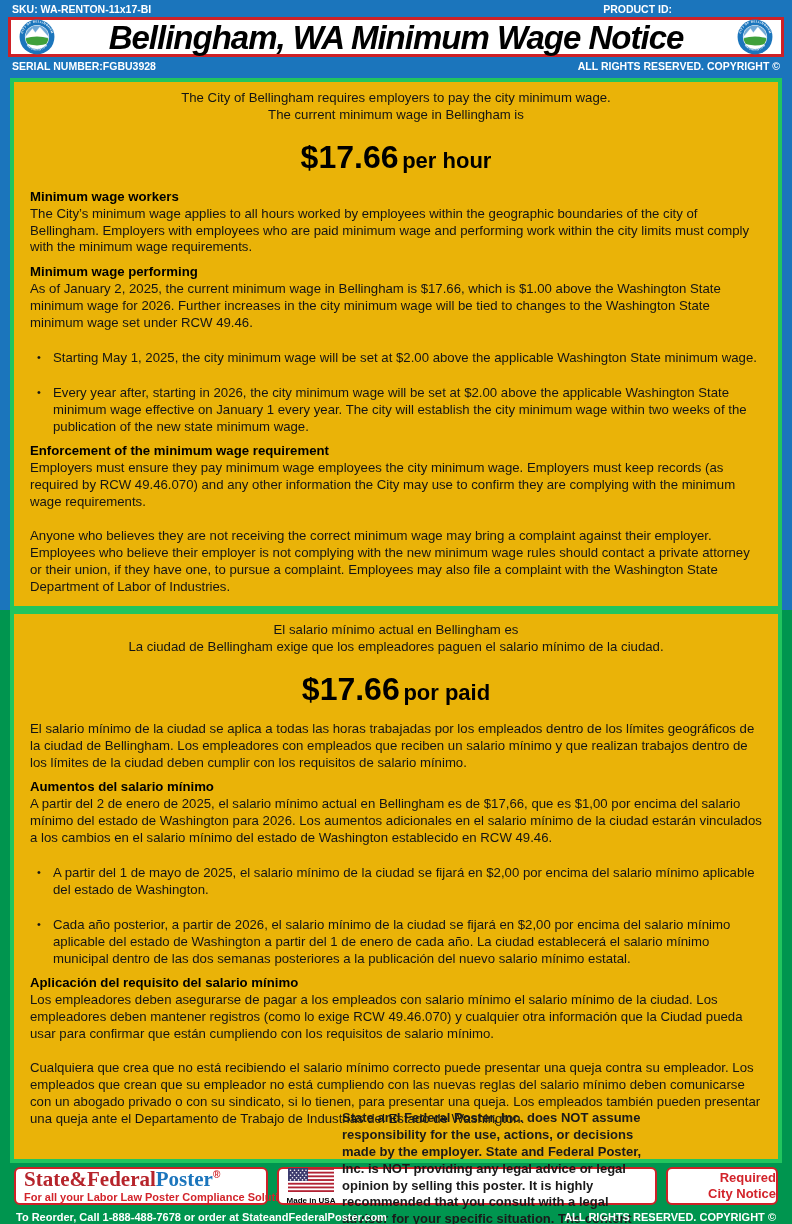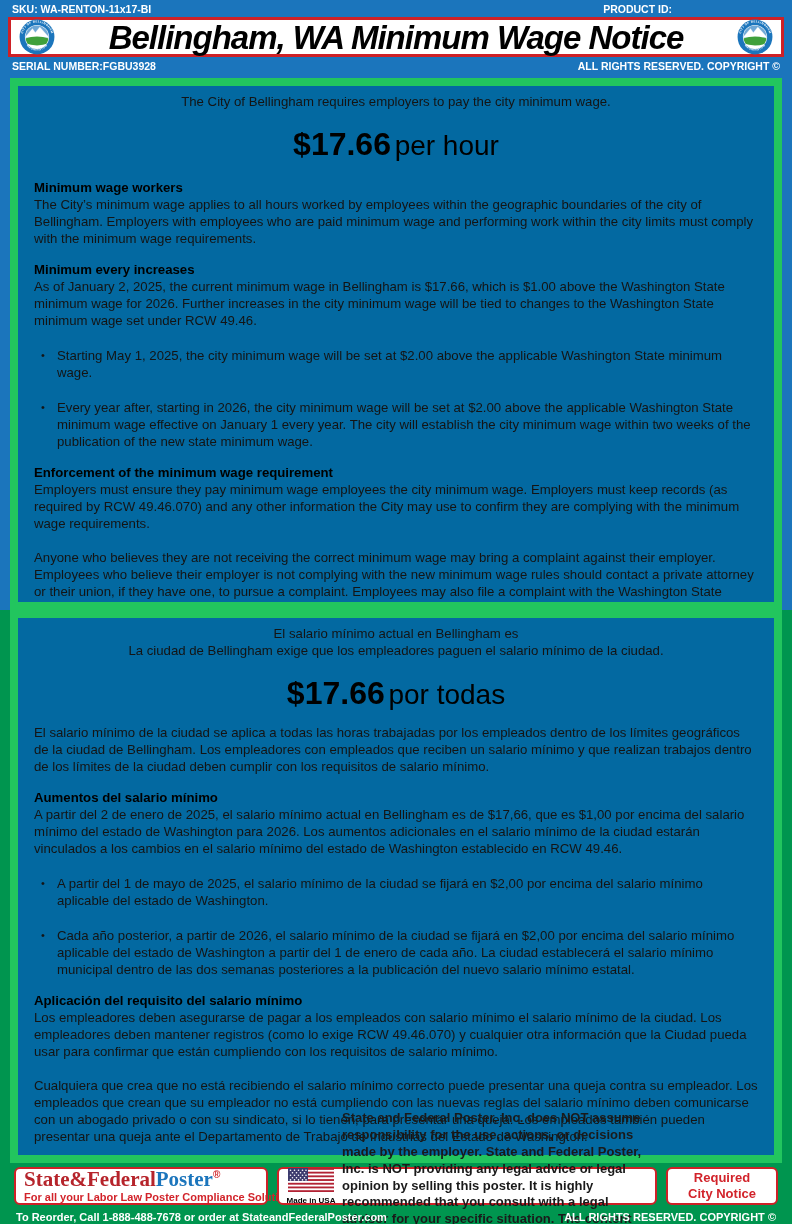--- a/index.html
+++ b/index.html
@@ -13,48 +13,48 @@
        color:#fff;font-weight:bold;font-size:10.5px;height:17px;padding:0 12px;flex:0 0 auto;}
   .bar .right-off{margin-right:108px;}
   .banner{flex:0 0 auto;margin:0 8px;height:40px;background:#fff;border:3px solid #CE2127;
           box-sizing:border-box;display:flex;align-items:center;justify-content:space-between;padding:0 8px;}
   .poster-title{flex:1;text-align:center;font-size:33px;line-height:1;font-weight:bold;
                 font-style:italic;color:#000;letter-spacing:-1px;white-space:nowrap;}
   .seal{width:36px;height:36px;flex:0 0 auto;}
   
   .upper-pad{flex:0 0 auto;padding:4px 10px 0;background:#1B75BC;}
   .lower-wrap{flex:1;background:#00954F;padding:0 10px;display:flex;flex-direction:column;}
-  .secbox{background:#0369a1;border:8px solid #22c55e;box-sizing:border-box;
+  .secbox{background:#eab308;border:4px solid #22c55e;box-sizing:border-box;
           padding:5px 16px 6px;color:#141414;font-size:13.2px;line-height:1.28;overflow:hidden;}
   .box-en{height:532px;}
   .box-es{height:553px;flex:0 0 auto;}
   .intro{text-align:center;padding-top:3px;}
   .wage-line{text-align:center;margin:13px 0 11px;}
   .wage-amount{font-size:32px;font-weight:bold;color:#000;}
-  .wage-unit{font-size:28px;font-weight:normal;color:#000;}
-  .sec-heading{font-size:13.2px;font-weight:bold;margin:15px 0 0;color:#000;}
+  .wage-unit{font-size:22px;font-weight:bold;color:#000;}
+  .sec-heading{font-size:13.2px;font-weight:bold;margin:8px 0 0;color:#000;}
   .sec-para{margin:0;}
   .sec-para + .sec-para{margin-top:17px;}
   ul.bullets{list-style:none;margin:5px 0 0;padding:0;}
   ul.bullets li{position:relative;padding-left:23px;margin-top:18px;}
   ul.bullets li::before{content:"\2022";position:absolute;left:7px;top:0;font-size:11px;}
   
   .footer{flex:0 0 auto;display:flex;gap:9px;margin:4px 4px 2px;height:38px;align-items:stretch;}
   .fbox{background:#fff;border:2px solid #CE2127;border-radius:6px;box-sizing:border-box;}
   .brand-box{width:254px;display:flex;flex-direction:column;justify-content:center;padding:1px 8px 2px;}
   .brand-line{font-family:"Liberation Serif",serif;font-weight:bold;font-size:21px;line-height:1;white-space:nowrap;}
   .brand-red{color:#B6242B;}
   .brand-blue{color:#1B75BC;}
   .brand-reg{color:#CE2127;font-size:10px;vertical-align:super;font-family:"Liberation Sans",sans-serif;}
   .brand-tagline{color:#D2232A;font-size:11px;font-weight:bold;margin-top:1px;white-space:nowrap;}
   .usa-box{flex:1;display:flex;align-items:center;gap:6px;padding:2px 7px;}
   .flag-wrap{width:50px;flex:0 0 auto;text-align:center;}
   .made-usa{font-size:8px;font-weight:bold;color:#000;line-height:1;margin-top:1px;}
   .disclaimer{font-size:13px;line-height:1.3;color:#1a1a1a;font-weight:bold;}
-  .required-box{width:112px;display:flex;flex-direction:column;justify-content:center;align-items:center;
+  .required-box{width:112px;display:flex;flex-direction:column;justify-content:center;align-items:flex-end;
                 color:#D2232A;font-weight:bold;font-size:13px;line-height:1.2;text-align:center;}
   .bottombar{flex:0 0 auto;display:flex;justify-content:space-between;align-items:center;
              color:#fff;font-weight:bold;font-size:11px;height:19px;padding:0 6px 1px;}
 </style>
 </head>
 <body>
 
 <div class="poster">
 
   <div class="bar">
@@ -108,51 +108,52 @@
 
   <div class="bar">
     <span>SERIAL NUMBER:FGBU3928</span>
     <span>ALL RIGHTS RESERVED. COPYRIGHT ©</span>
   </div>
 
   <div class="upper-pad">
     <div class="secbox box-en">
       <div class="intro">
         <div>The City of Bellingham requires employers to pay the city minimum wage.</div>
+        <div>The current minimum wage in Bellingham is</div>
       </div>
       <div class="wage-line">
         <span class="wage-amount">$17.66</span>
         <span class="wage-unit">per hour</span>
       </div>
 
       <h3 class="sec-heading">Minimum wage workers</h3>
       <p class="sec-para">The City’s minimum wage applies to all hours worked by employees within the geographic boundaries of the city of Bellingham. Employers with employees who are paid minimum wage and performing work within the city limits must comply with the minimum wage requirements.</p>
 
-      <h3 class="sec-heading">Minimum every increases</h3>
+      <h3 class="sec-heading">Minimum wage performing</h3>
       <p class="sec-para">As of January 2, 2025, the current minimum wage in Bellingham is $17.66, which is $1.00 above the Washington State minimum wage for 2026. Further increases in the city minimum wage will be tied to changes to the Washington State minimum wage set under RCW 49.46.</p>
       <ul class="bullets">
         <li>Starting May 1, 2025, the city minimum wage will be set at $2.00 above the applicable Washington State minimum wage.</li>
         <li>Every year after, starting in 2026, the city minimum wage will be set at $2.00 above the applicable Washington State minimum wage effective on January 1 every year. The city will establish the city minimum wage within two weeks of the publication of the new state minimum wage.</li>
       </ul>
 
       <h3 class="sec-heading">Enforcement of the minimum wage requirement</h3>
       <p class="sec-para">Employers must ensure they pay minimum wage employees the city minimum wage. Employers must keep records (as required by RCW 49.46.070) and any other information the City may use to confirm they are complying with the minimum wage requirements.</p>
       <p class="sec-para">Anyone who believes they are not receiving the correct minimum wage may bring a complaint against their employer. Employees who believe their employer is not complying with the new minimum wage rules should contact a private attorney or their union, if they have one, to pursue a complaint. Employees may also file a complaint with the Washington State Department of Labor of Industries.</p>
     </div>
   </div>
 
   <div class="lower-wrap">
     <div class="secbox box-es">
       <div class="intro">
         <div>El salario mínimo actual en Bellingham es</div>
         <div>La ciudad de Bellingham exige que los empleadores paguen el salario mínimo de la ciudad.</div>
       </div>
       <div class="wage-line">
         <span class="wage-amount">$17.66</span>
-        <span class="wage-unit">por todas</span>
+        <span class="wage-unit">por paid</span>
       </div>
 
       <p class="sec-para">El salario mínimo de la ciudad se aplica a todas las horas trabajadas por los empleados dentro de los límites geográficos de la ciudad de Bellingham. Los empleadores con empleados que reciben un salario mínimo y que realizan trabajos dentro de los límites de la ciudad deben cumplir con los requisitos de salario mínimo.</p>
 
       <h3 class="sec-heading">Aumentos del salario mínimo</h3>
       <p class="sec-para">A partir del 2 de enero de 2025, el salario mínimo actual en Bellingham es de $17,66, que es $1,00 por encima del salario mínimo del estado de Washington para 2026. Los aumentos adicionales en el salario mínimo de la ciudad estarán vinculados a los cambios en el salario mínimo del estado de Washington establecido en RCW 49.46.</p>
       <ul class="bullets">
         <li>A partir del 1 de mayo de 2025, el salario mínimo de la ciudad se fijará en $2,00 por encima del salario mínimo aplicable del estado de Washington.</li>
         <li>Cada año posterior, a partir de 2026, el salario mínimo de la ciudad se fijará en $2,00 por encima del salario mínimo aplicable del estado de Washington a partir del 1 de enero de cada año. La ciudad establecerá el salario mínimo municipal dentro de las dos semanas posteriores a la publicación del nuevo salario mínimo estatal.</li>
       </ul>

